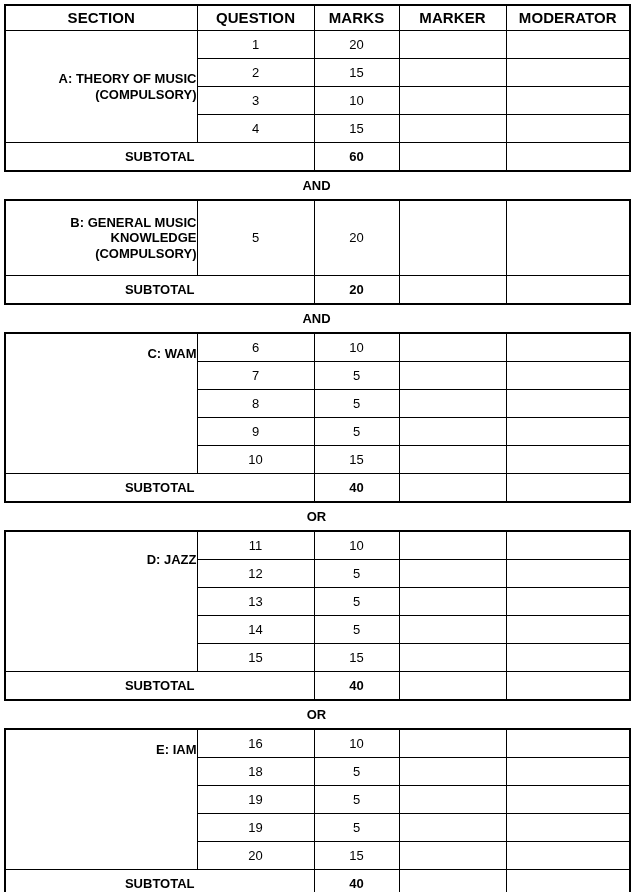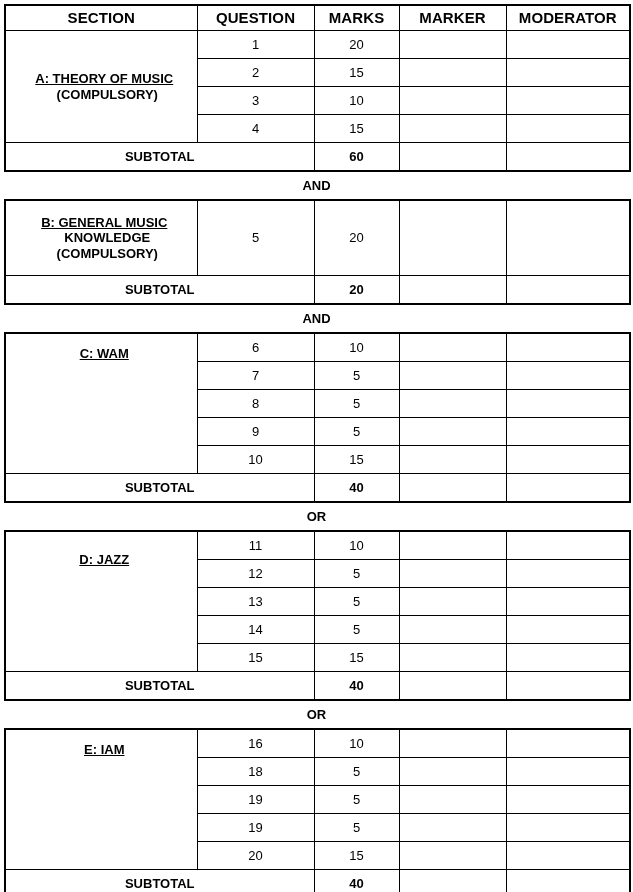--- a/index.html
+++ b/index.html
@@ -59,27 +59,26 @@
   }
 
   td.section-cell {
     font-weight: bold;
     text-align: center;
     vertical-align: middle;
     padding: 2px 4px;
   }
   .sec-line1 {
     display: block;
-    text-align: center;
+    text-align: right;
     padding-left: 6px;
-    text-decoration: underline;
   }
   .sec-line2, .sec-line3 {
     display: block;
-    text-align: center;
+    text-align: right;
     padding-left: 12px;
   }
 
   td.q, td.m {
     height: 27px;
     font-size: 13px;
     font-weight: normal;
   }
 
   td.subtotal-label {

